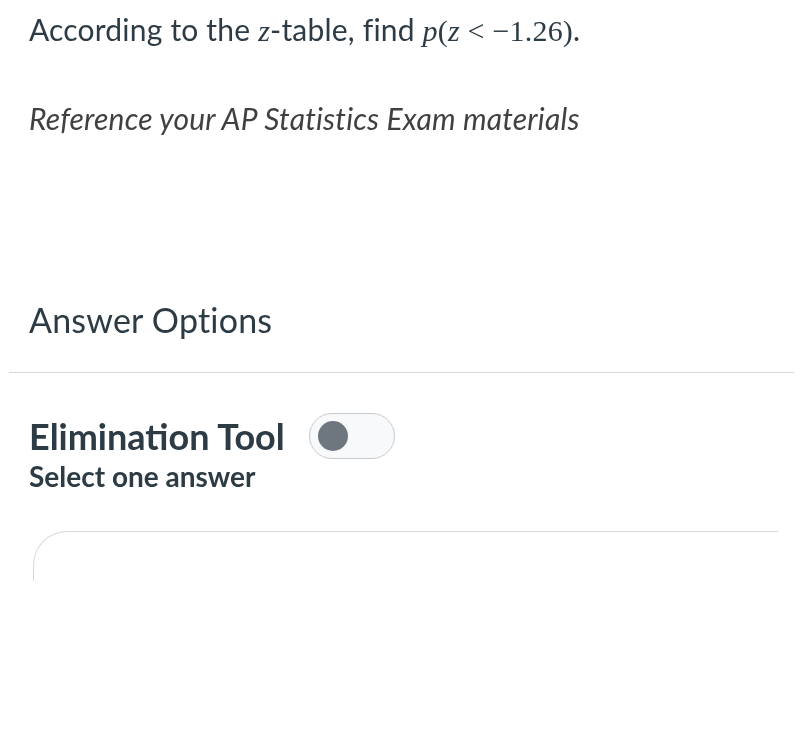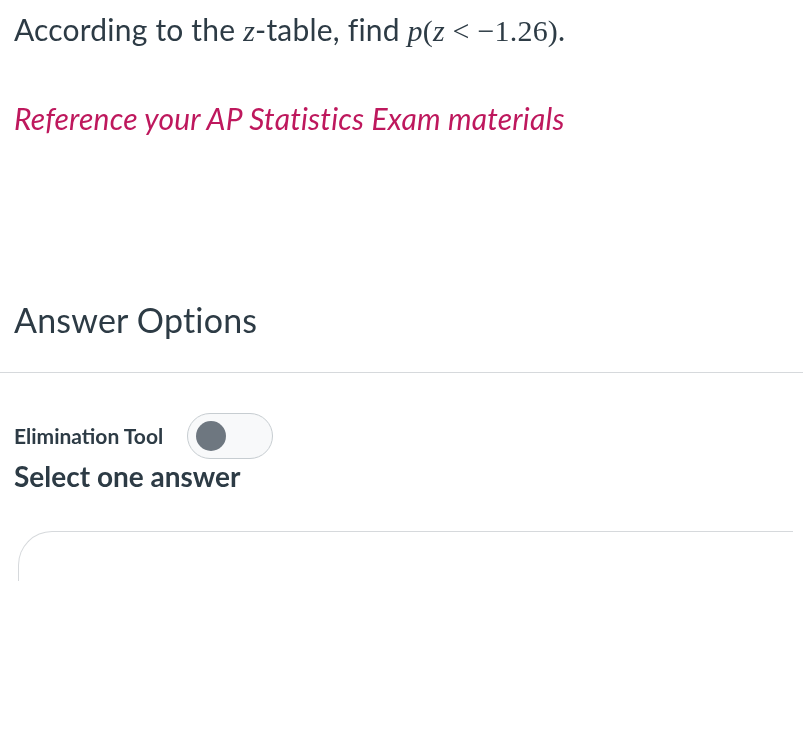--- a/index.html
+++ b/index.html
@@ -9,40 +9,40 @@
     }
     body {
       font-family: 'Lato', 'Helvetica Neue', Arial, sans-serif;
       background: #ffffff;
       width: 803px;
       height: 734px;
       overflow: hidden;
       color: #2d3b45;
     }
     .content {
-      padding: 0 14px;
+      padding: 0 29px;
     }
     .question-text {
       font-size: 30px;
       line-height: 1.45;
       color: #2d3b45;
       margin-top: 8px;
       letter-spacing: 0.2px;
     }
     .math-italic {
       font-style: italic;
       font-family: 'Georgia', 'Times New Roman', serif;
     }
     .math-expr {
       font-family: 'Georgia', 'Times New Roman', serif;
     }
     .reference-text {
       font-size: 30px;
       font-style: italic;
-      color: #be185d;
+      color: #404040;
       margin-top: 44px;
       line-height: 1.4;
       letter-spacing: 0.2px;
     }
     .answer-options-heading {
       font-size: 34px;
       color: #2d3b45;
       margin-top: 160px;
       font-weight: 400;
       letter-spacing: 0.2px;
@@ -54,21 +54,21 @@
       margin-left: -20px;
       margin-right: -20px;
     }
     .elimination-row {
       display: flex;
       align-items: center;
       margin-top: 40px;
       gap: 24px;
     }
     .elimination-label {
-      font-size: 21px;
+      font-size: 36px;
       font-weight: 700;
       color: #2d3b45;
     }
     .toggle {
       width: 86px;
       height: 46px;
       border: 1.5px solid #c7cdd1;
       border-radius: 23px;
       background: #f8f9fa;
       position: relative;

